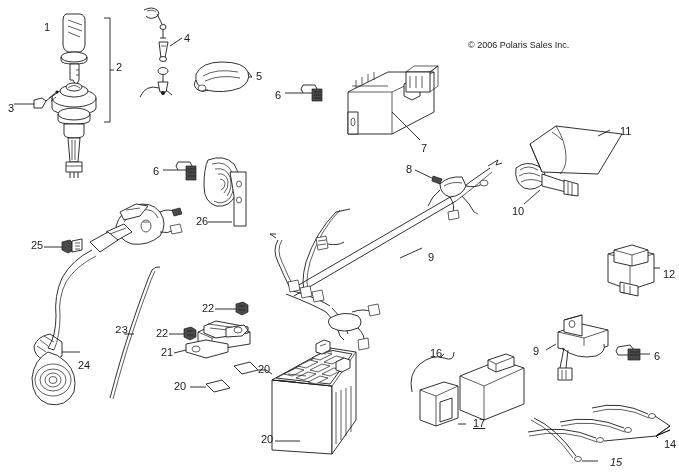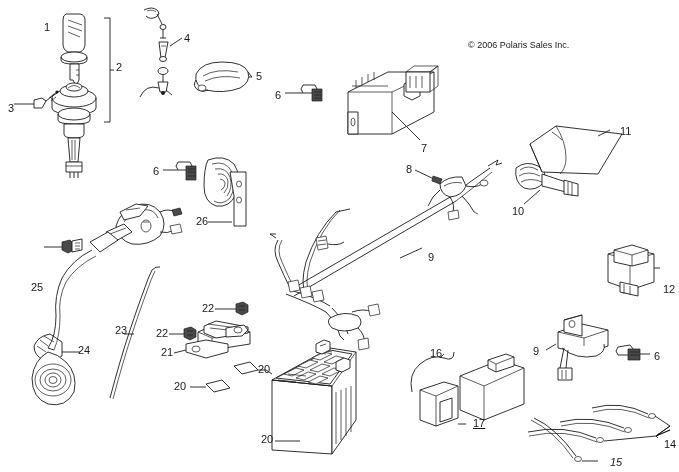--- a/index.html
+++ b/index.html
@@ -409,32 +409,32 @@
   <div class="callout" style="left:184px;top:33px;">4</div>
   <div class="callout" style="left:256px;top:71px;">5</div>
   <div class="callout" style="left:275px;top:90px;">6</div>
   <div class="callout" style="left:153px;top:166px;">6</div>
   <div class="callout" style="left:654px;top:351px;">6</div>
   <div class="callout" style="left:421px;top:143px;">7</div>
   <div class="callout" style="left:406px;top:164px;">8</div>
   <div class="callout" style="left:428px;top:252px;">9</div>
   <div class="callout" style="left:512px;top:206px;">10</div>
   <div class="callout" style="left:620px;top:126px;">11</div>
-  <div class="callout" style="left:663px;top:269px;margin-top:15px;">12</div>
+  <div class="callout" style="left:663px;top:269px;">12</div>
   <div class="callout" style="left:533px;top:346px;">9</div>
   <div class="callout" style="left:664px;top:439px;">14</div>
   <div class="callout" style="left:610px;top:457px;font-style:italic;">15</div>
   <div class="callout" style="left:430px;top:348px;">16</div>
   <div class="callout" style="left:473px;top:418px;text-decoration:underline;">17</div>
   <div class="callout" style="left:261px;top:434px;">20</div>
   <div class="callout" style="left:258px;top:364px;">20</div>
   <div class="callout" style="left:174px;top:381px;">20</div>
   <div class="callout" style="left:161px;top:347px;">21</div>
   <div class="callout" style="left:202px;top:303px;">22</div>
   <div class="callout" style="left:156px;top:328px;">22</div>
-  <div class="callout" style="left:115px;top:325px;">23</div>
-  <div class="callout" style="left:78px;top:345px;text-align:right;">24</div>
-  <div class="callout" style="left:31px;top:240px;margin-top:42px;">25</div>
+  <div class="callout" style="left:115px;top:325px;font-family:Liberation Mono, monospace;">23</div>
+  <div class="callout" style="left:78px;top:360px;text-align:right;">24</div>
+  <div class="callout" style="left:31px;top:240px;">25</div>
   <div class="callout" style="left:196px;top:216px;">26</div>
 
   <div class="copyright" style="left:468px;top:40px;">© 2006 Polaris Sales Inc.</div>
 
 </div>
 
 </body></html>

